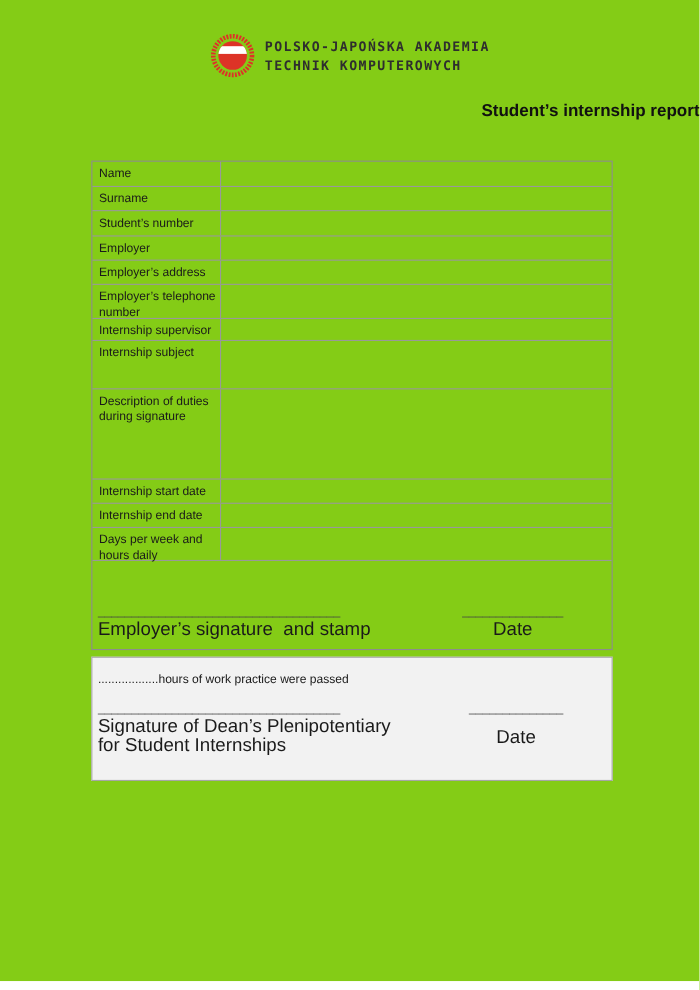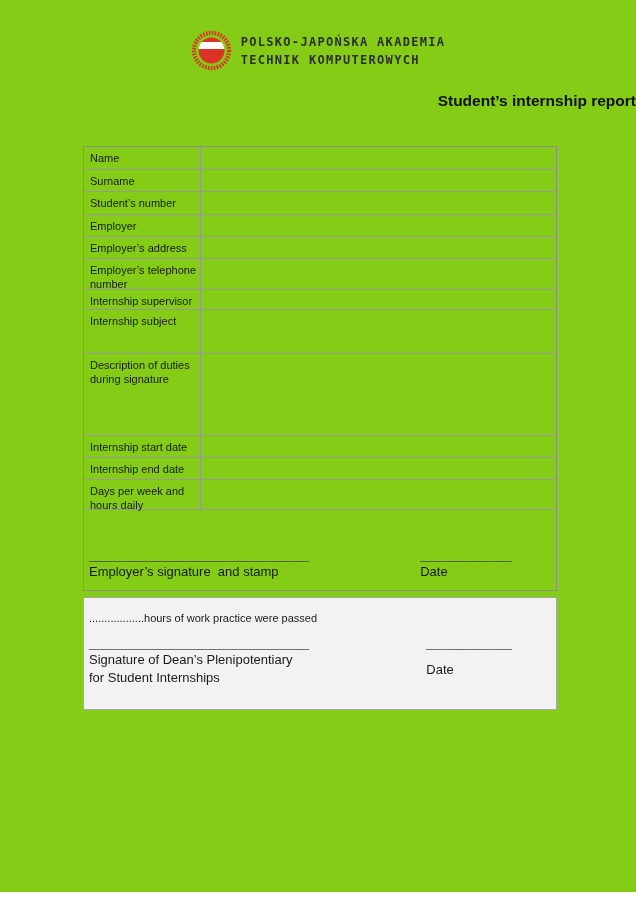--- a/index.html
+++ b/index.html
@@ -66,29 +66,29 @@
     box-sizing:border-box;
     height:80px;
     padding:42px 44px 0 5px;
   }
   .sig-row{
     display:flex;
     justify-content:space-between;
     align-items:flex-start;
   }
   .sig-left{text-align:left;}
-  .sig-right{}
+  .sig-right{text-align:center;}
   .sig-line{
     font-size:11px;
     line-height:9px;
     color:#444;
     white-space:pre;
   }
   .sig-cap{
-    font-size:13px;
+    font-size:17px;
     line-height:14px;
     margin-top:4px;
     white-space:pre;
     color:#1a1a1a;
   }
   
   .dean-block{
     box-sizing:border-box;
     margin:6px 0 0 83px;
     width:474px;

